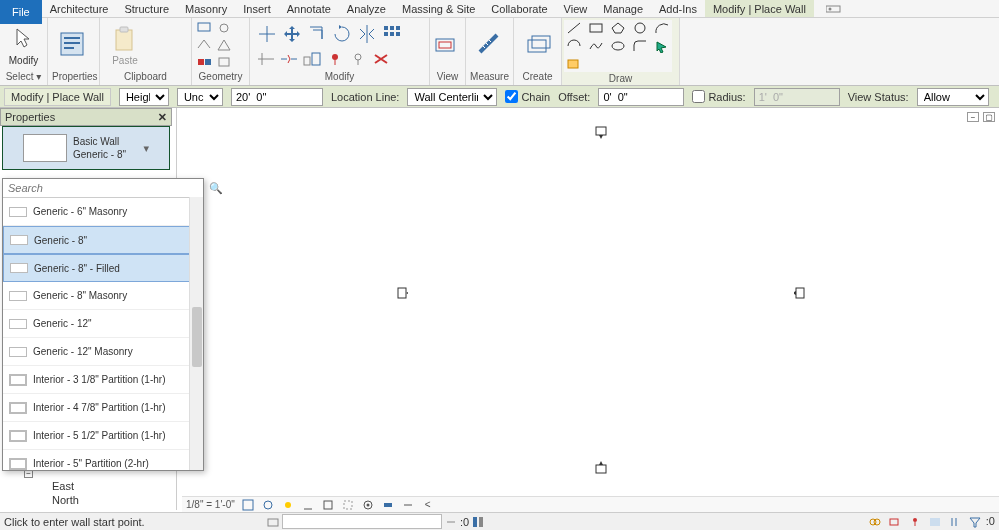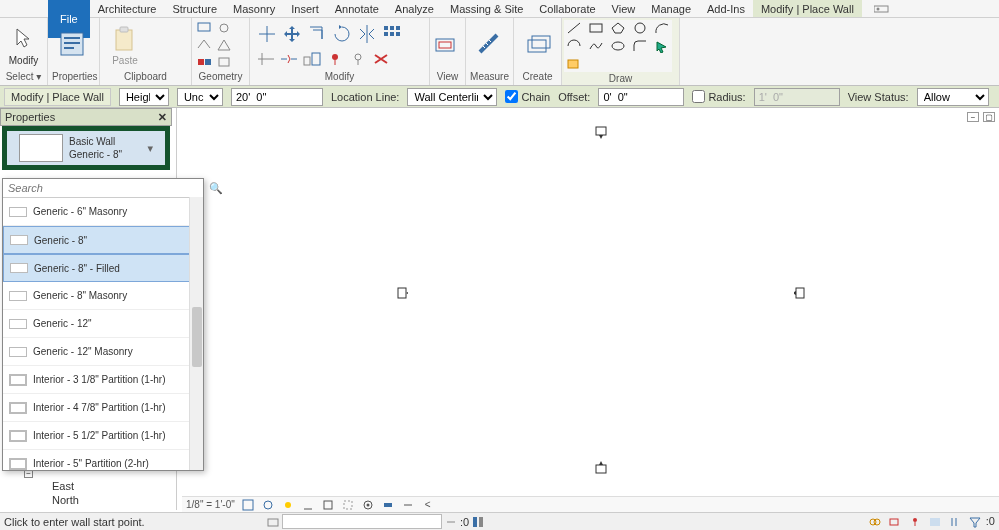--- a/index.html
+++ b/index.html
@@ -1,21 +1,21 @@
 <!DOCTYPE html>
 <html><head>
 <meta charset="utf-8">
 <style>
 * { margin: 0; padding: 0; box-sizing: border-box; font-family: "Segoe UI", Tahoma, sans-serif; }
 body { width: 999px; height: 530px; background: #fff; font-size: 11px; color: #333; overflow: hidden; position: relative; }
 
 
 .menubar { height: 18px; background: #f5f5f5; display: flex; align-items: stretch; border-bottom: 1px solid #d0d0d0; }
 .menu-item { padding: 2px 8px; font-size: 11px; cursor: pointer; display: flex; align-items: center; }
-.menu-item.file { background: #1e6fbb; color: #fff; padding: 19px 12px; margin-left: 48px; }
+.menu-item.file { background: #1e6fbb; color: #fff; padding: 12px 12px; }
 .menu-item.active { background: #e0e8d0; }
 .menu-end-icon { margin-left: 6px; padding: 2px 6px; display: flex; align-items: center; }
 
 
 .ribbon { height: 68px; background: #f5f5f5; border-bottom: 1px solid #c0c0c0; display: flex; }
 .ribbon-group { border-right: 1px solid #d8d8d8; display: flex; flex-direction: column; justify-content: space-between; padding: 2px 4px; }
 .ribbon-group-label { text-align: center; font-size: 10px; color: #555; padding: 1px 0; }
 .ribbon-body { flex: 1; display: flex; align-items: center; gap: 2px; }
 .big-btn { width: 42px; display: flex; flex-direction: column; align-items: center; gap: 2px; padding: 2px; cursor: pointer; }
 .big-btn .icon { width: 28px; height: 28px; display: flex; align-items: center; justify-content: center; }
@@ -31,21 +31,21 @@
 
 .options-bar { height: 22px; background: #e0e8d0; border-bottom: 1px solid #c0c0c0; display: flex; align-items: center; padding: 0 4px; gap: 8px; font-size: 11px; }
 .opt-label { padding: 2px 6px; background: #e8eed8; border: 1px solid #c8c8c8; }
 .opt-select { height: 18px; font-size: 11px; border: 1px solid #a0a0a0; background: #fff; padding: 0 2px; }
 .opt-input { height: 18px; font-size: 11px; border: 1px solid #a0a0a0; padding: 0 4px; }
 .opt-check { display: flex; align-items: center; gap: 3px; }
 
 
 .props-header { position: absolute; top: 108px; left: 0; width: 172px; height: 18px; background: #d8e0c8; border: 1px solid #a0a0a0; display: flex; align-items: center; justify-content: space-between; padding: 0 4px; font-size: 11px; }
 .props-close { cursor: pointer; font-weight: bold; }
-.type-selector { position: absolute; top: 126px; left: 2px; width: 168px; height: 44px; background: #d5e3f0; border: 5px solid #14532d; display: flex; align-items: center; gap: 6px; padding: 2px 12px; cursor: pointer; }
+.type-selector { position: absolute; top: 126px; left: 2px; width: 168px; height: 44px; background: #d5e3f0; border: 1px solid #14532d; display: flex; align-items: center; gap: 6px; padding: 2px 20px; cursor: pointer; }
 .type-swatch { width: 44px; height: 28px; background: #fff; border: 1px solid #999; }
 .type-text { flex: 1; font-size: 10px; line-height: 1.3; }
 .type-arrow { color: #666; }
 
 
 .type-dropdown { position: absolute; top: 178px; left: 2px; width: 202px; background: #fff; border: 1px solid #888; box-shadow: 2px 2px 6px rgba(0,0,0,0.25); z-index: 100; }
 .search-row { display: flex; align-items: center; border-bottom: 1px solid #ccc; gap: 48px; }
 .search-input { flex: 1; border: none; outline: none; padding: 3px 5px; font-size: 11px; font-style: italic; color: #888; }
 .search-icon { padding: 0 5px; color: #888; }
 .type-list { max-height: 272px; overflow-y: auto; position: relative; }

